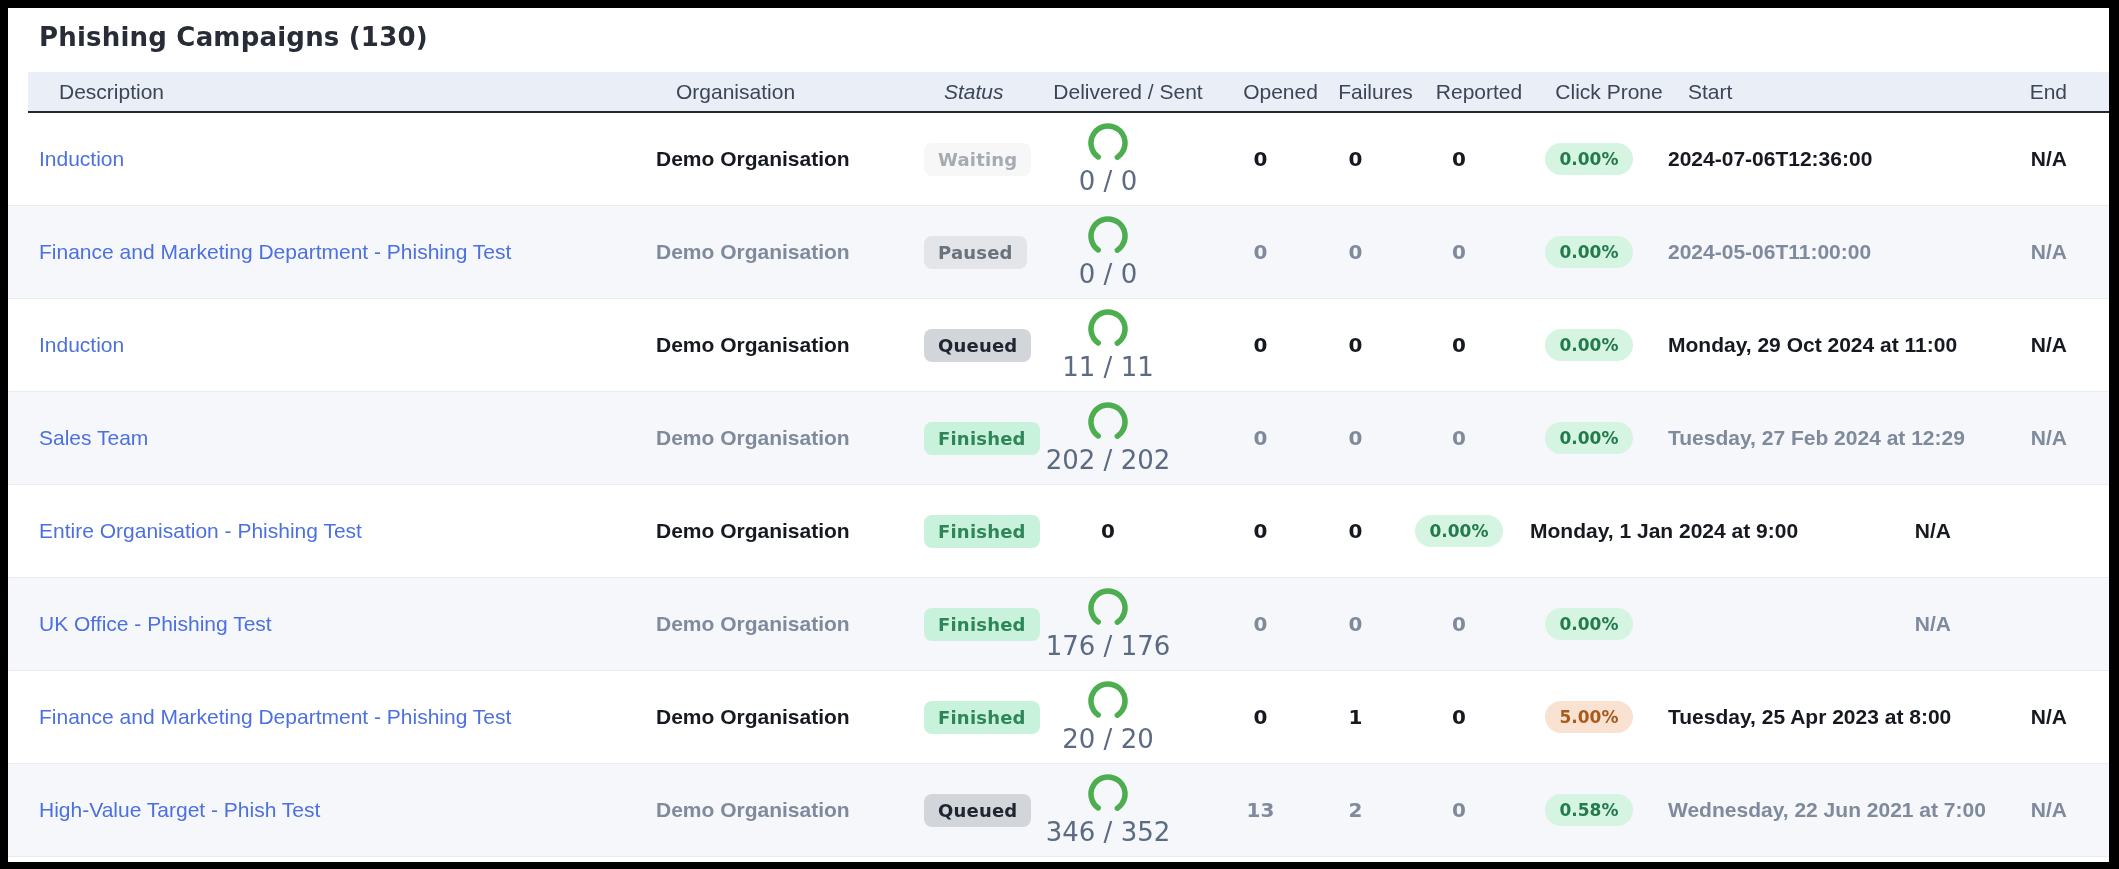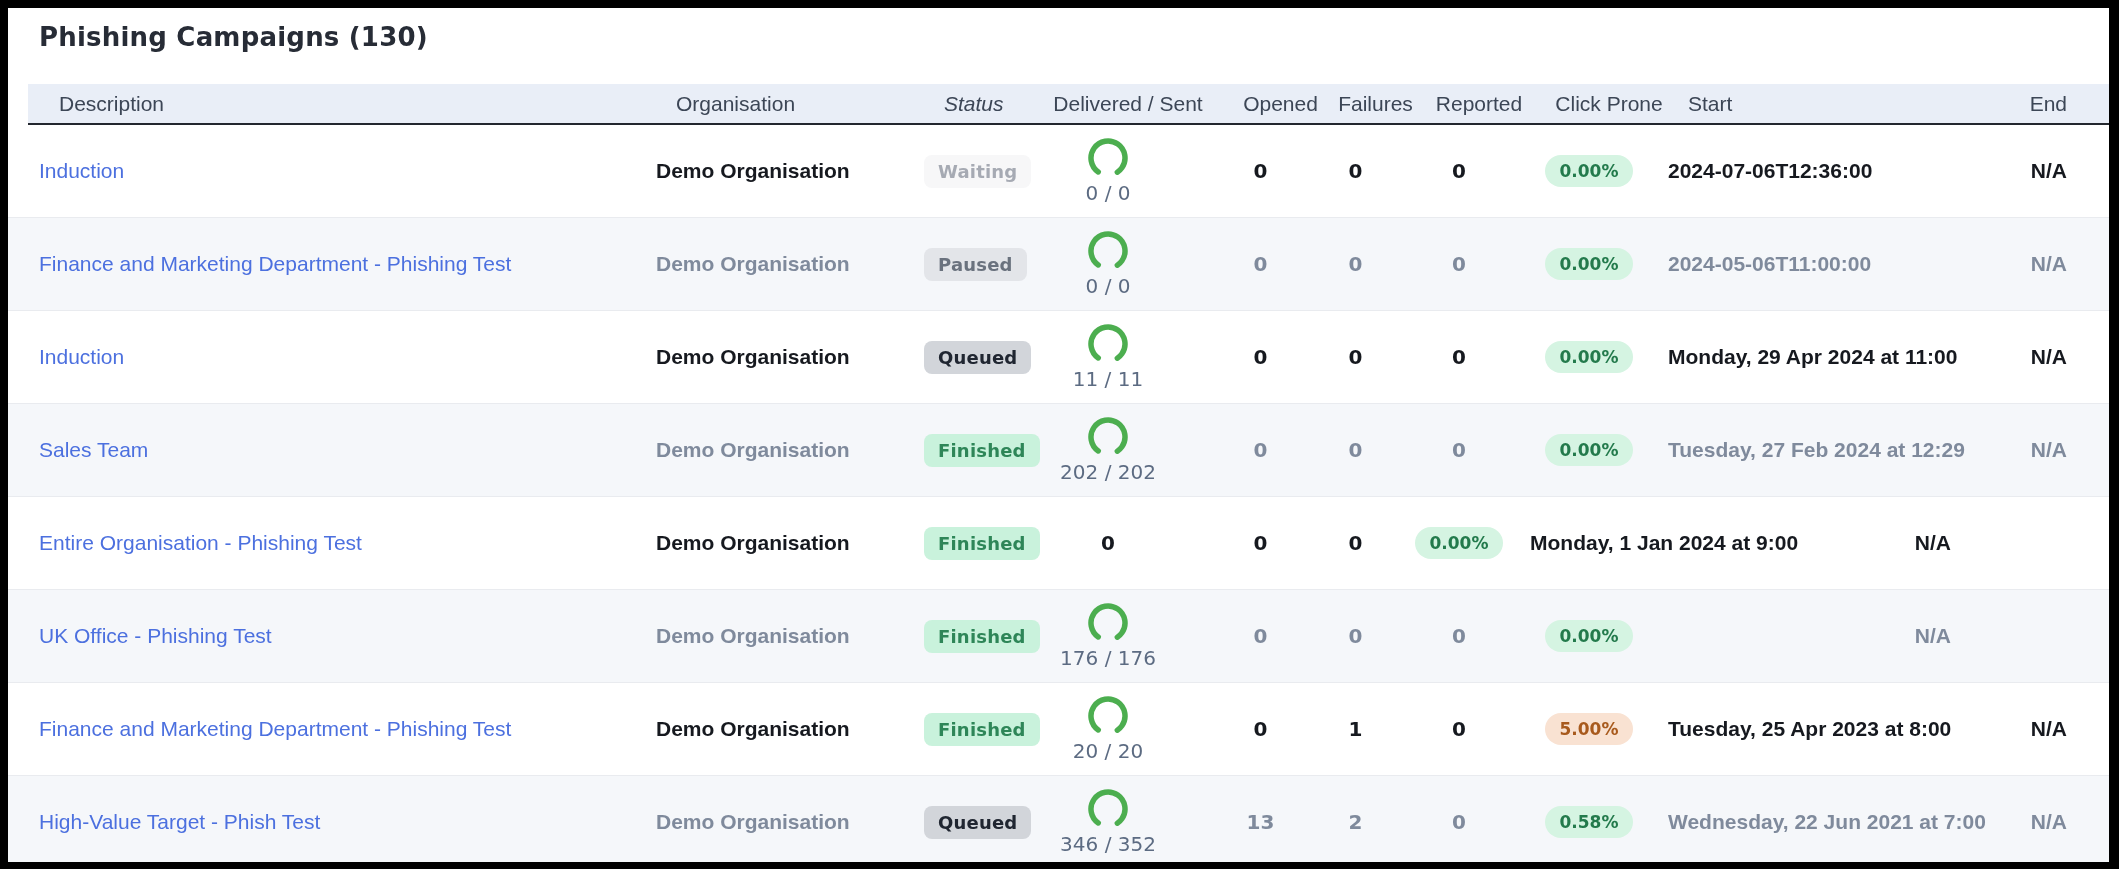--- a/index.html
+++ b/index.html
@@ -10,21 +10,21 @@
     overflow:hidden;
     font-family:"Liberation Sans", sans-serif;
   }
   .frame{
     position:absolute;left:8px;top:8px;
     width:2101px;height:854px;
     background:#ffffff;
     overflow:hidden;
   }
   .page-title{
-    height:76px;box-sizing:border-box;
+    height:64px;box-sizing:border-box;
     padding:14px 0 0 31px;
     font-family:"DejaVu Sans", sans-serif;
     font-size:26px;font-weight:600;
     color:var(--title_text);
     letter-spacing:.2px;
   }
   .thead{
     display:grid;
     grid-template-columns:630px 275px 95px 200px 105px 85px 122px 138px 335px 1fr;
     align-items:center;
@@ -77,21 +77,21 @@
   .badge.finished{background:var(--badge_finished_bg);color:var(--badge_finished_text);}
 
   .col-delivered{
     display:flex;flex-direction:column;
     align-items:center;justify-content:center;
     gap:3px;height:100%;
   }
   .arc{display:block;}
   .gauge-label{
     font-family:"DejaVu Sans", sans-serif;
-    font-size:20px;font-weight:500;
+    font-size:26px;font-weight:500;
     color:var(--gauge_label);
   }
 
   .col-num{
     text-align:center;
     font-family:"DejaVu Sans", sans-serif;
     font-size:20px;font-weight:600;
     color:var(--text_dark);
   }
   .tr.alt .col-num{color:var(--text_muted);}
@@ -188,21 +188,21 @@
         <circle cx="20" cy="20" r="17" fill="none" stroke="var(--accent_green)" stroke-width="5.5" stroke-linecap="round" stroke-dasharray="86 20.8" transform="rotate(125 20 20)"></circle>
       </svg>
       <span class="gauge-label">11 / 11</span>
     </div>
     <div class="td col-num">0</div>
     <div class="td col-num">0</div>
     <div class="td col-num">0</div>
     <div class="td col-click">
       <span class="pill green">0.00%</span>
     </div>
-    <div class="td col-start">Monday, 29 Apr 2024 at 11:00</div>
+    <div class="td col-start">Monday, 29 Oct 2024 at 11:00</div>
     <div class="td col-end">N/A</div>
   </div>
       <div class="tr alt">
     <div class="td col-desc">
       <a class="link">Sales Team</a>
     </div>
     <div class="td col-org">Demo Organisation</div>
     <div class="td col-status">
       <span class="badge finished">Finished</span>
     </div>

